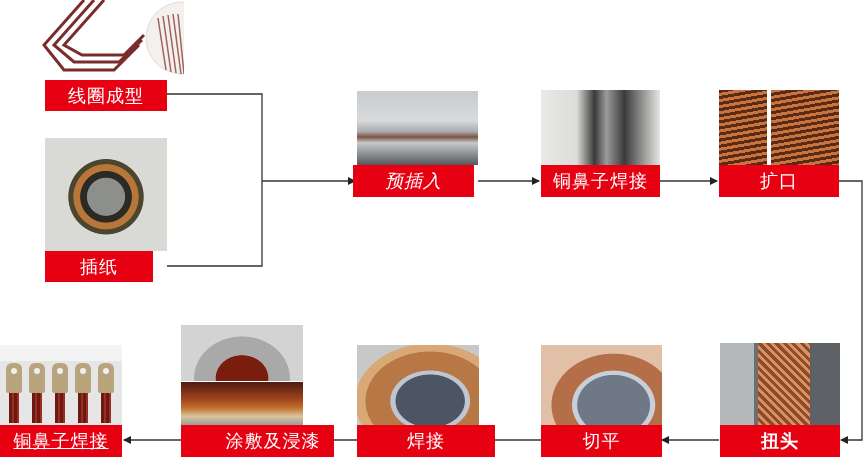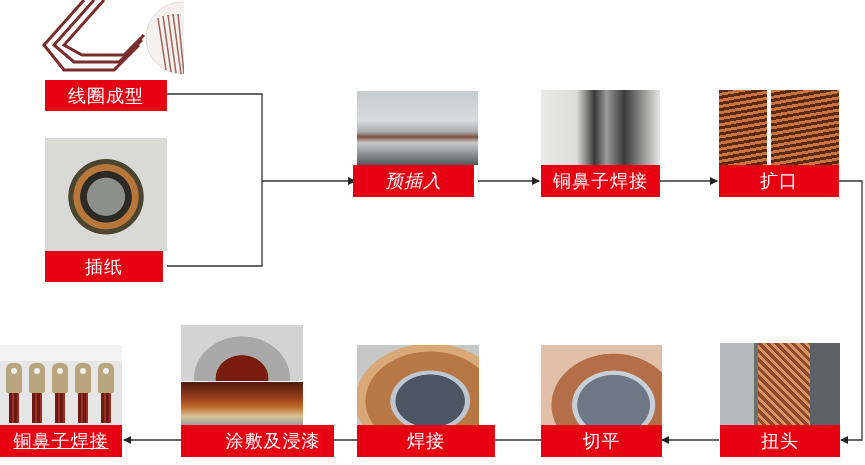--- a/index.html
+++ b/index.html
@@ -71,21 +71,21 @@
           <line x1="139" y1="14" x2="147" y2="74"></line>
         <line x1="144" y1="14" x2="150" y2="74"></line>
       </g>
     </svg>
   </div>
   <div class="label" style="left:45px;top:80px;width:122px;height:31px;">线圈成型</div>
 </div>
 
 <div class="step">
   <div class="photo p-paper" style="left:45px;top:138px;width:122px;height:113px;"></div>
-  <div class="label" style="left:45px;top:251px;width:118px;height:31px;">插纸</div>
+  <div class="label" style="left:45px;top:251px;width:108px;height:31px;">插纸</div>
 </div>
 
 <div class="step">
   <div class="photo p-preins" style="left:357px;top:91px;width:121px;height:74px;"></div>
   <div class="label" style="left:353px;top:165px;width:121px;height:32px;font-style:italic;">预插入</div>
 </div>
 
 <div class="step">
   <div class="photo p-whole" style="left:541px;top:90px;width:119px;height:75px;"></div>
   <div class="label" style="left:541px;top:165px;width:119px;height:32px;">铜鼻子焊接</div>
@@ -93,21 +93,21 @@
 
 <div class="step">
   <div class="photo p-expand" style="left:719px;top:90px;width:120px;height:75px;">
     <div style="position:absolute;left:48px;top:0;width:4px;height:75px;background:#fff;"></div>
   </div>
   <div class="label" style="left:719px;top:165px;width:120px;height:32px;">扩口</div>
 </div>
 
 <div class="step">
   <div class="photo p-twist" style="left:720px;top:343px;width:120px;height:82px;"></div>
-  <div class="label" style="left:720px;top:425px;width:120px;height:32px;">扭头</div>
+  <div class="label" style="left:720px;top:425px;width:120px;height:32px;font-weight:bold;">扭头</div>
 </div>
 
 <div class="step">
   <div class="photo p-cut" style="left:541px;top:345px;width:121px;height:80px;"></div>
   <div class="label" style="left:541px;top:425px;width:121px;height:32px;">切平</div>
 </div>
 
 <div class="step">
   <div class="photo p-weld" style="left:357px;top:345px;width:122px;height:80px;"></div>
   <div class="label" style="left:357px;top:425px;width:138px;height:32px;">焊接</div>

